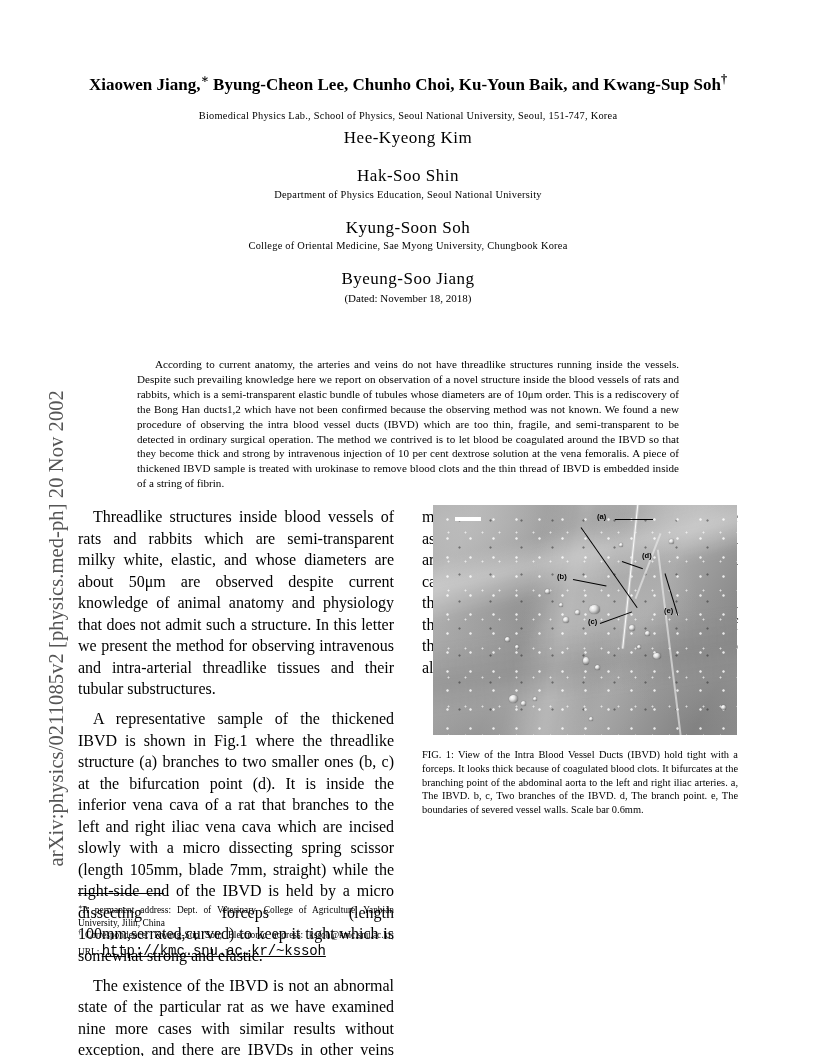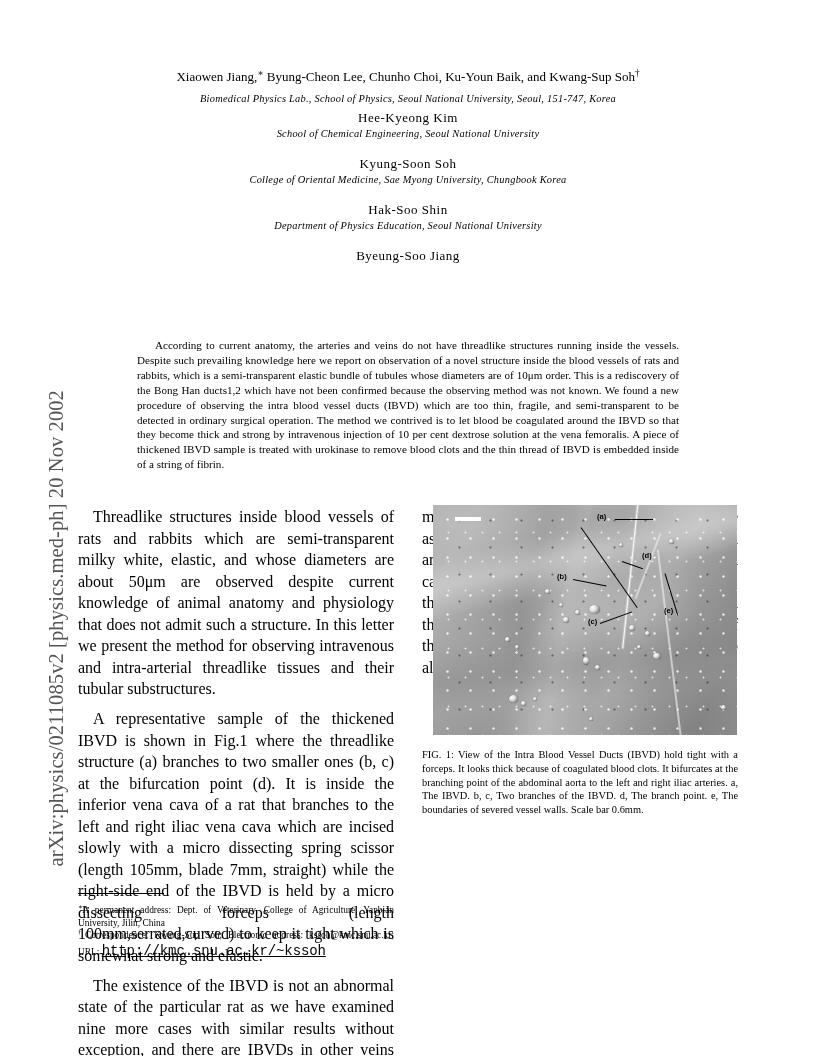--- a/index.html
+++ b/index.html
@@ -42,55 +42,55 @@
     text-align: center;
   }
   .paper-title {
     font-size: 15.4px;
     font-weight: bold;
     line-height: 1.25;
     margin: 0 0 16px 0;
     letter-spacing: 0.1px;
   }
   .author-line {
-    font-size: 13px;
+    font-size: 17px;
     line-height: 1.35;
-    margin: 6px;
+    margin: 12px;
+    font-weight: bold;
   }
   .affil-line {
     font-size: 10.4px;
-    font-style: italic;
     line-height: 1.35;
     margin: 0;
     letter-spacing: 0.25px;
   }
   .author-group {
     margin-top: 14px;
   }
   .author-group.first { margin-top: 3px; }
   .author-name {
-    font-size: 13px;
+    font-size: 17px;
     line-height: 1.4;
     letter-spacing: 0.5px;
   }
   .date-line {
     font-size: 11px;
     margin-top: 1px;
   }
   sup.fnmark {
     font-size: 0.72em;
     vertical-align: super;
     line-height: 0;
   }
 
   
   .abstract {
     position: absolute;
     left: 137px;
-    top: 338px;
+    top: 357px;
     width: 542px;
     font-size: 11.1px;
     line-height: 1.345;
     text-align: justify;
     text-indent: 18px;
     hyphens: auto;
   }
 
   
   .col {
@@ -243,35 +243,35 @@
 
   <div class="titleblock">
 
     <p class="author-line">
       <span>Xiaowen Jiang,</span><sup class="fnmark">∗</sup><span> Byung-Cheon Lee, Chunho Choi, Ku-Youn Baik, and Kwang-Sup Soh</span><sup class="fnmark">†</sup>
     </p>
     <p class="affil-line">Biomedical Physics Lab., School of Physics, Seoul National University, Seoul, 151-747, Korea</p>
 
     <div class="author-group first">
       <div class="author-name">Hee-Kyeong  Kim</div>
-      <div class="affil-line">School of Chemical Engineering, Seoul National University</div>
+    </div>
+
+    <div class="author-group">
+      <div class="author-name">Hak-Soo  Shin</div>
+      <div class="affil-line">Department of Physics Education, Seoul National University</div>
     </div>
 
     <div class="author-group">
       <div class="author-name">Kyung-Soon  Soh</div>
       <div class="affil-line">College of Oriental Medicine, Sae Myong University, Chungbook Korea</div>
     </div>
 
     <div class="author-group">
-      <div class="author-name">Hak-Soo  Shin</div>
-      <div class="affil-line">Department of Physics Education, Seoul National University</div>
-    </div>
-
-    <div class="author-group">
       <div class="author-name">Byeung-Soo  Jiang</div>
+      <div class="date-line">(Dated: November 18, 2018)</div>
     </div>
   </div>
 
   <div class="abstract">According to current anatomy, the arteries and veins do not have threadlike structures running inside the vessels. Despite such prevailing knowledge here we report on observation of a novel structure inside the blood vessels of rats and rabbits, which is a semi-transparent elastic bundle of tubules whose diameters are of 10μm order. This is a rediscovery of the Bong Han ducts1,2 which have not been confirmed because the observing method was not known. We found a new procedure of observing the intra blood vessel ducts (IBVD) which are too thin, fragile, and semi-transparent to be detected in ordinary surgical operation. The method we contrived is to let blood be coagulated around the IBVD so that they become thick and strong by intravenous injection of 10 per cent dextrose solution at the vena femoralis. A piece of thickened IBVD sample is treated with urokinase to remove blood clots and the thin thread of IBVD is embedded inside of a string of fibrin.</div>
 
   <div class="col col-left">
     <p>Threadlike structures inside blood vessels of rats and rabbits which are semi-transparent milky white, elastic, and whose diameters are about 50μm are observed despite current knowledge of animal anatomy and physiology that does not admit such a structure. In this letter we present the method for observing intravenous and intra-arterial threadlike tissues and their tubular substructures.</p>
     <p>A representative sample of the thickened IBVD is shown in Fig.1 where the threadlike structure (a) branches to two smaller ones (b, c) at the bifurcation point (d). It is inside the inferior vena cava of a rat that branches to the left and right iliac vena cava which are incised slowly with a micro dissecting spring scissor (length 105mm, blade 7mm, straight) while the right-side end of the IBVD is held by a micro dissecting forceps (length 100mm,serrated,curved) to keep it tight which is somewhat strong and elastic.</p>
     <p>The existence of the IBVD is not an abnormal state of the particular rat as we have examined nine more cases with similar results without exception, and there are IBVDs in other veins and arteries as we found them at the vessels: the jugular vein, the cardiac vein, the pul-</p>
   </div>

